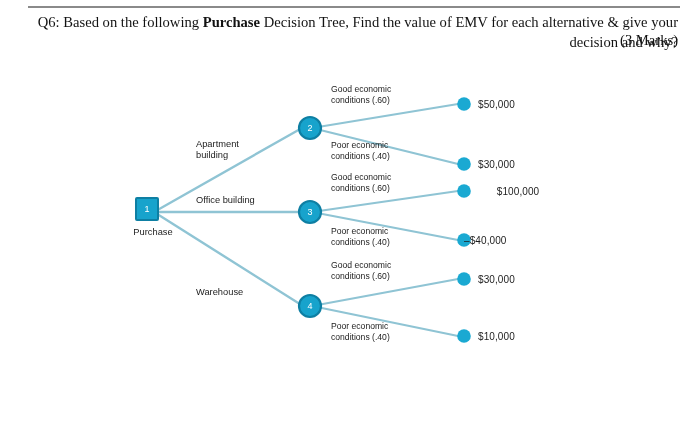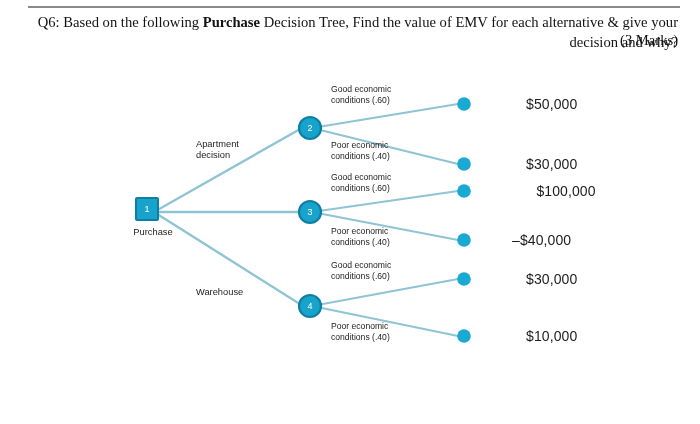--- a/index.html
+++ b/index.html
@@ -73,24 +73,23 @@
   }
   .alt-label {
     font-size: 9.3px;
     line-height: 11.2px;
   }
   .state-label {
     font-size: 8.6px;
     line-height: 10.6px;
   }
   .payoff-label {
-    font-size: 14px;
+    font-size: 10px;
     line-height: 11px;
     letter-spacing: 0.1px;
-    margin-left: 48px;
   }
   .root-label {
     font-size: 9.3px;
     line-height: 11px;
   }
   .node-num {
     position: absolute;
     font-family: "Liberation Sans", sans-serif;
     font-size: 9px;
     color: #ffffff;
@@ -149,21 +148,22 @@
   </svg>
 
   <div class="node-num" style="left:136px; top:138px; width:22px;">1</div>
   <div class="node-num" style="left:299px; top:57px; width:22px;">2</div>
   <div class="node-num" style="left:299px; top:141px; width:22px;">3</div>
   <div class="node-num" style="left:299px; top:235px; width:22px;">4</div>
 
   <div class="dlabel root-label" style="left:123px; top:161px; width:60px; text-align:center;">Purchase</div>
 
   <div class="dlabel alt-label" style="left:196px; top:73px; width:95px;">Apartment
-decision</div>
+building</div>
+  <div class="dlabel alt-label" style="left:196px; top:129px; width:110px;">Office building</div>
   <div class="dlabel alt-label" style="left:196px; top:205px; width:95px;margin-top:16px;">Warehouse</div>
 
   <div class="dlabel state-label" style="left:331px; top:18px; width:105px;">Good economic
 conditions (.60)</div>
   <div class="dlabel state-label" style="left:331px; top:74px; width:105px;">Poor economic
 conditions (.40)</div>
 
   <div class="dlabel state-label" style="left:331px; top:106px; width:105px;">Good economic
 conditions (.60)</div>
   <div class="dlabel state-label" style="left:331px; top:160px; width:105px;">Poor economic

